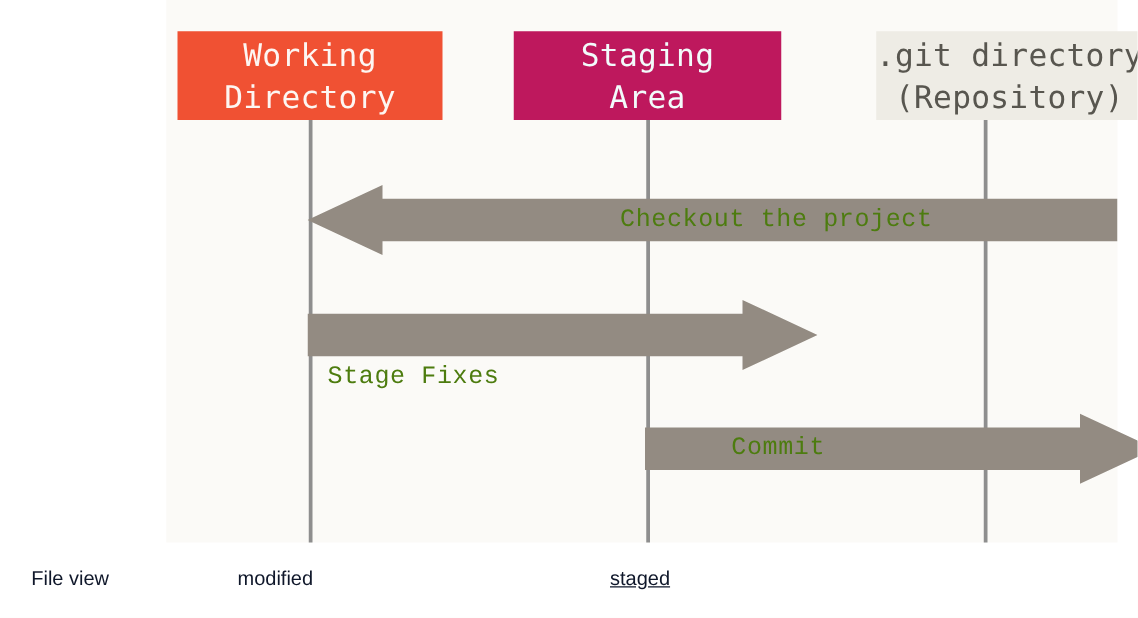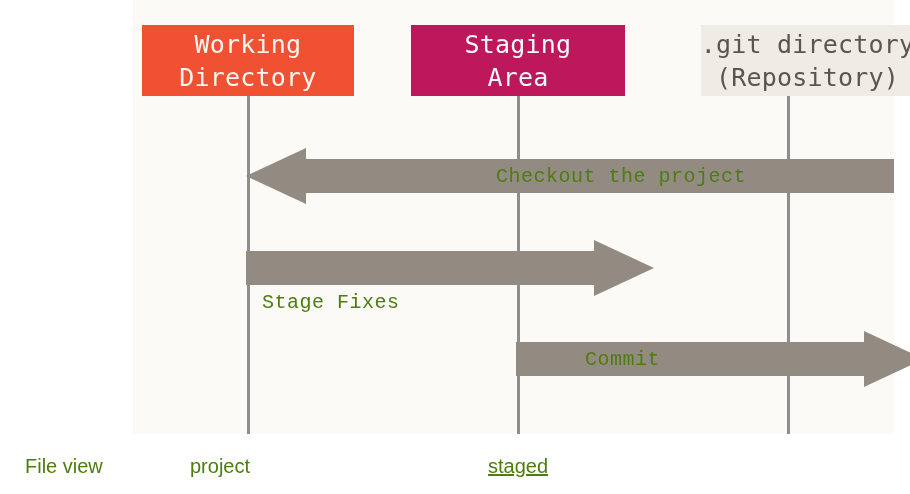--- a/index.html
+++ b/index.html
@@ -104,22 +104,22 @@
     position: absolute;
     left: 0;
     top: 455px;
     width: 910px;
     height: 39px;
   }
   .caption {
     position: absolute;
     top: 0;
     font-family: "Liberation Sans", sans-serif;
-    font-size: 20px;
-    color: #4d7c0f;
+    font-size: 16px;
+    color: #0f172a;
     white-space: pre;
   }
   #caption-fileview  { left: 25px;  }
   #caption-modified  { left: 190px; }
   #caption-staged    { left: 488px; text-decoration: underline; }
   #caption-committed { left: 746px; }
 </style>
 </head>
 <body>
 
@@ -156,15 +156,15 @@
     <svg width="408" height="60" viewBox="0 0 408 60">
       <polygon points="408,30 348,2 348,13 0,13 0,47 348,47 348,58" fill="#938b82"></polygon>
     </svg>
     <span class="arrow-label">Commit</span>
   </div>
 
 </div>
 
 <div id="caption-row">
   <span class="caption" id="caption-fileview">File view</span>
-  <span class="caption" id="caption-modified">project</span>
+  <span class="caption" id="caption-modified">modified</span>
   <span class="caption" id="caption-staged">staged</span>
 </div>
 
 </body></html>

